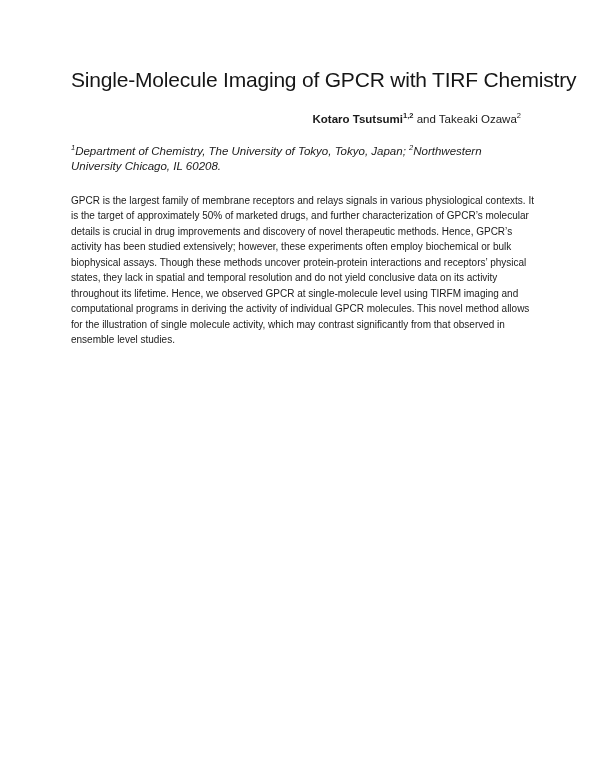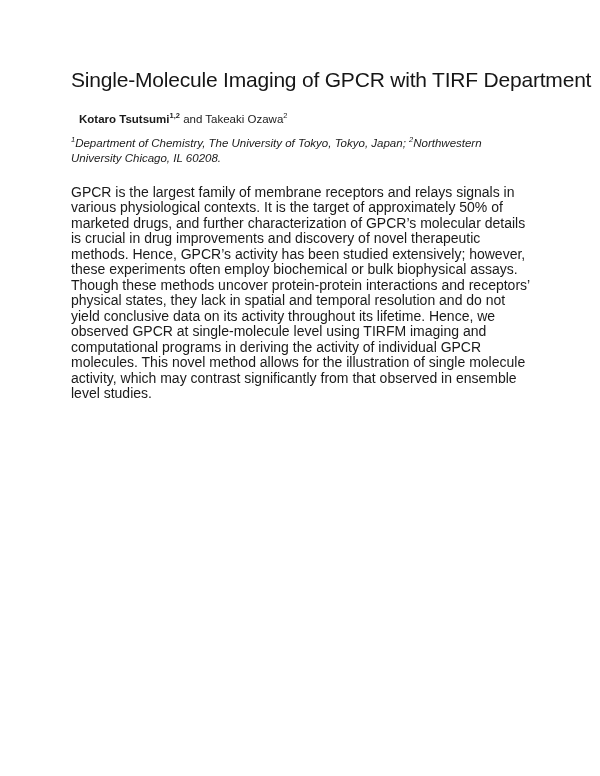--- a/index.html
+++ b/index.html
@@ -28,21 +28,22 @@
     font-weight: 400;
     line-height: 24px;
     margin: 0 0 20px 0;
     white-space: nowrap;
     letter-spacing: -0.2px;
     color: #161616;
   }
   .authors {
     font-size: 11.5px;
     line-height: 15.5px;
-    margin: 8px;
+    margin: 16px;
+    text-align: right;
   }
   .authors .name-bold {
     font-weight: 700;
   }
   sup.affil-sup {
     font-size: 7.5px;
     line-height: 0;
     vertical-align: super;
   }
   .affiliation {
@@ -51,33 +52,33 @@
     line-height: 15.5px;
     margin: 0 8px 18px 0;
   }
   .abstract-heading {
     font-weight: 700;
     font-size: 11.5px;
     line-height: 15.5px;
     margin: 0;
   }
   .abstract-body {
-    font-size: 14px;
+    font-size: 10px;
     line-height: 15.5px;
     margin: 0;
     text-align: left;
   }
 </style>
 </head>
 <body>
 
 <div class="page">
   <div class="content">
 
-    <h1 class="paper-title">Single-Molecule Imaging of GPCR with TIRF Department</h1>
+    <h1 class="paper-title">Single-Molecule Imaging of GPCR with TIRF Chemistry</h1>
 
     <p class="authors"><span class="name-bold">Kotaro Tsutsumi</span><sup class="affil-sup name-bold">1,2</sup><span> and Takeaki Ozawa</span><sup class="affil-sup">2</sup></p>
 
     <p class="affiliation"><sup class="affil-sup">1</sup><span>Department of Chemistry, The University of Tokyo, Tokyo, Japan; </span><sup class="affil-sup">2</sup><span>Northwestern University Chicago, IL 60208.</span></p>
 
 
     <p class="abstract-body">GPCR is the largest family of membrane receptors and relays signals in various physiological contexts. It is the target of approximately 50% of marketed drugs, and further characterization of GPCR’s molecular details is crucial in drug improvements and discovery of novel therapeutic methods. Hence, GPCR’s activity has been studied extensively; however, these experiments often employ biochemical or bulk biophysical assays. Though these methods uncover protein-protein interactions and receptors’ physical states, they lack in spatial and temporal resolution and do not yield conclusive data on its activity throughout its lifetime. Hence, we observed GPCR at single-molecule level using TIRFM imaging and computational programs in deriving the activity of individual GPCR molecules. This novel method allows for the illustration of single molecule activity, which may contrast significantly from that observed in ensemble level studies.</p>
 
   </div>
 </div>

